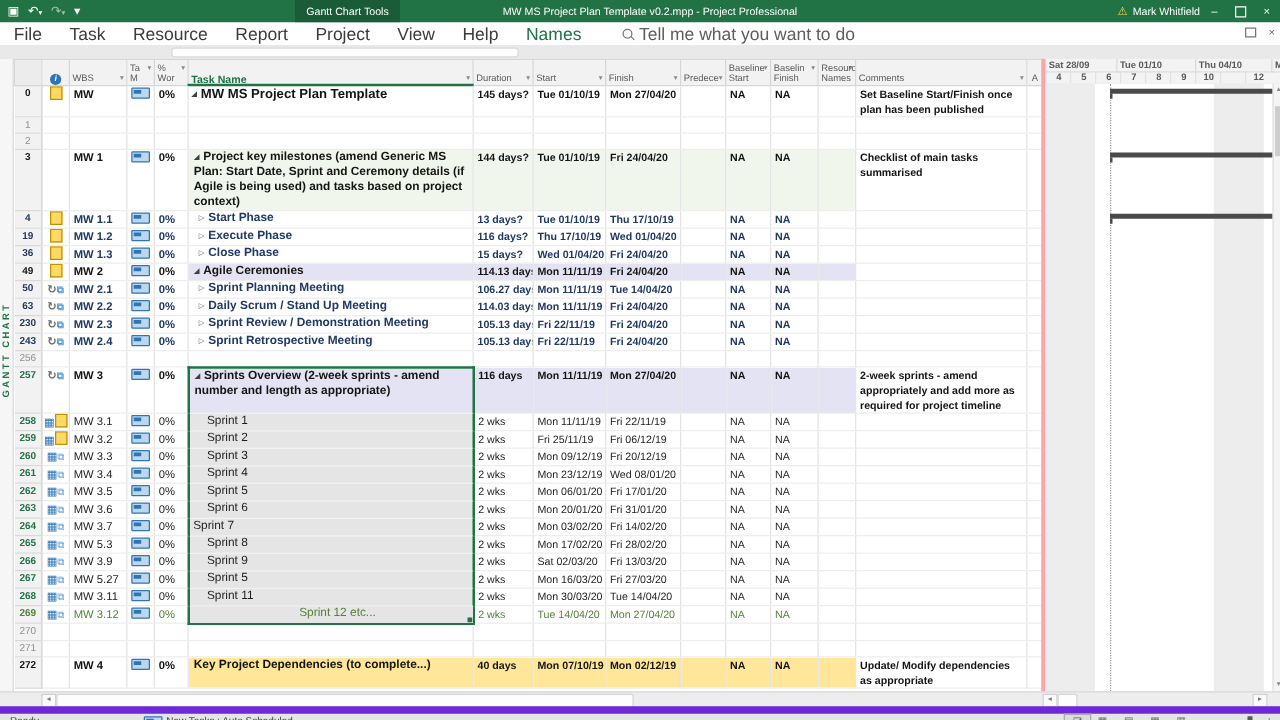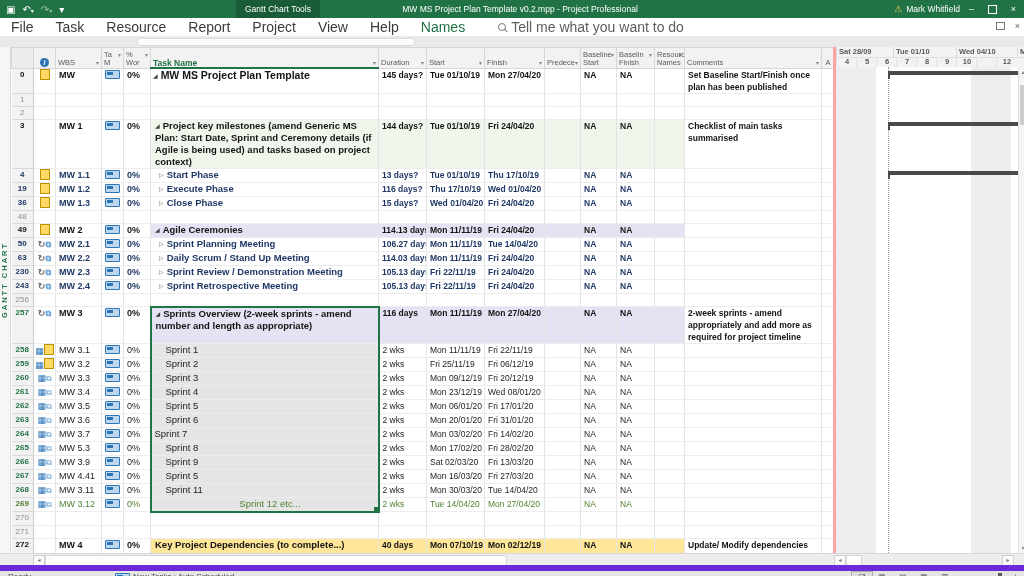--- a/index.html
+++ b/index.html
@@ -314,37 +314,20 @@
             <td class="c-d c-t">15 days?</td>
             <td class="c-s c-t">Wed 01/04/20</td>
             <td class="c-f c-t">Fri 24/04/20</td>
             <td class="c-pr c-t"></td>
             <td class="c-bs c-t">NA</td>
             <td class="c-bf c-t">NA</td>
             <td class="c-rs c-t"></td>
             <td class="c-cm"></td>
             <td class="c-ad"></td>
           </tr>
-          <tr>
-            <td class="c-n">48</td>
-            <td class="c-i"></td>
-            <td class="c-w"></td>
-            <td class="c-m"></td>
-            <td class="c-p"></td>
-            <td class="c-nm c-t"></td>
-            <td class="c-d c-t"></td>
-            <td class="c-s c-t"></td>
-            <td class="c-f c-t"></td>
-            <td class="c-pr c-t"></td>
-            <td class="c-bs c-t"></td>
-            <td class="c-bf c-t"></td>
-            <td class="c-rs c-t"></td>
-            <td class="c-cm"></td>
-            <td class="c-ad"></td>
-          </tr>
           <tr class="lvl1 tintl">
             <td class="c-n">49</td>
             <td class="c-i"><span class="ico-note"></span></td>
             <td class="c-w">MW 2</td>
             <td class="c-m"><span class="mico"></span></td>
             <td class="c-p">0%</td>
             <td class="c-nm c-t" style="padding-left: 4px;"><span class="arr">◢</span><span>Agile Ceremonies</span></td>
             <td class="c-d c-t">114.13 days</td>
             <td class="c-s c-t">Mon 11/11/19</td>
             <td class="c-f c-t">Fri 24/04/20</td>
@@ -606,21 +589,21 @@
             <td class="c-pr c-t"></td>
             <td class="c-bs c-t">NA</td>
             <td class="c-bf c-t">NA</td>
             <td class="c-rs c-t"></td>
             <td class="c-cm"></td>
             <td class="c-ad"></td>
           </tr>
           <tr class="spr">
             <td class="c-n g-num">267</td>
             <td class="c-i"><span class="ico-grid">▦</span><span class="ico-copy">⧉</span></td>
-            <td class="c-w">MW 4.41</td>
+            <td class="c-w">MW 5.27</td>
             <td class="c-m"><span class="mico"></span></td>
             <td class="c-p">0%</td>
             <td class="c-nm c-t sel-lr" style="padding-left: 14px;"><span>Sprint 5</span></td>
             <td class="c-d c-t">2 wks</td>
             <td class="c-s c-t">Mon 16/03/20</td>
             <td class="c-f c-t">Fri 27/03/20</td>
             <td class="c-pr c-t"></td>
             <td class="c-bs c-t">NA</td>
             <td class="c-bf c-t">NA</td>
             <td class="c-rs c-t"></td>
@@ -713,21 +696,21 @@
             <td class="c-ad"></td>
           </tr>
         </tbody>
     </table>
   </div>
 
   <div id="gantt-pane">
     <div id="timescale">
         <div class="t1" style="left: 0px; width: 57px;">Sat 28/09</div>
         <div class="t1" style="left: 57px; width: 63px;">Tue 01/10</div>
-        <div class="t1" style="left: 120px; width: 61px;">Wed 04/10</div>
+        <div class="t1" style="left: 120px; width: 61px;">Thu 04/10</div>
         <div class="t1" style="left: 181px; width: 39px;">Mon</div>
         <div class="t2" style="left: 0px; width: 20px;">4</div>
         <div class="t2" style="left: 20px; width: 20px;">5</div>
         <div class="t2" style="left: 40px; width: 20px;">6</div>
         <div class="t2" style="left: 60px; width: 20px;">7</div>
         <div class="t2" style="left: 80px; width: 20px;">8</div>
         <div class="t2" style="left: 100px; width: 20px;">9</div>
         <div class="t2" style="left: 120px; width: 20px;">10</div>
         <div class="t2" style="left: 140px; width: 20px; padding-left: 41px;">11</div>
         <div class="t2" style="left: 160px; width: 20px;">12</div>

